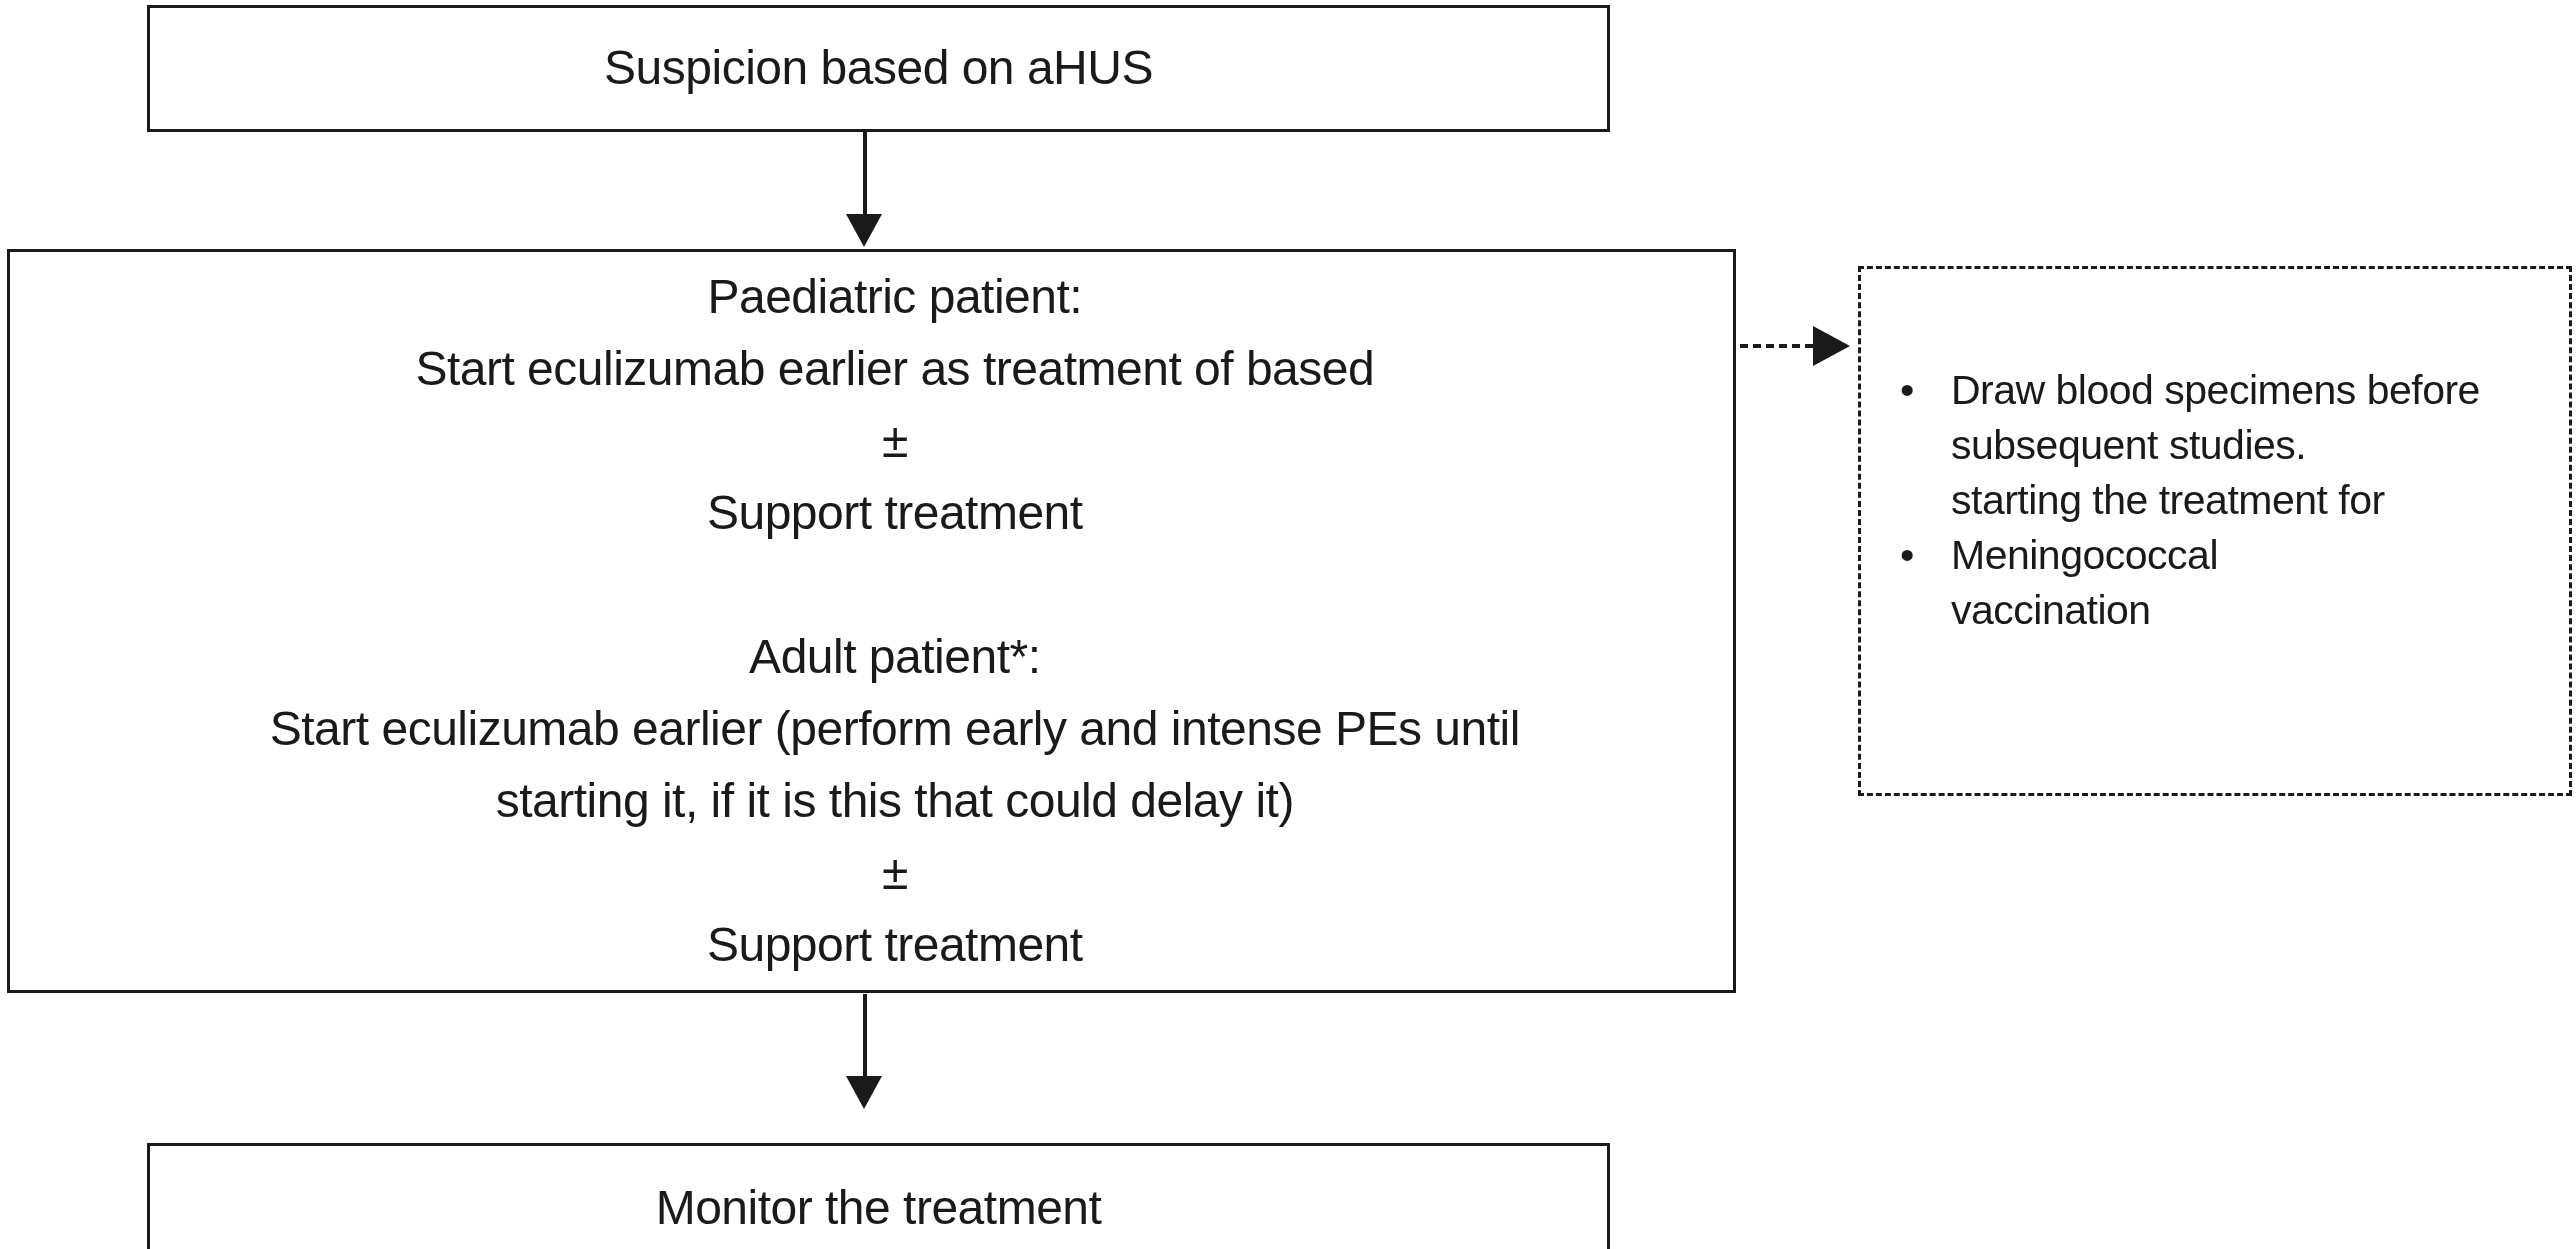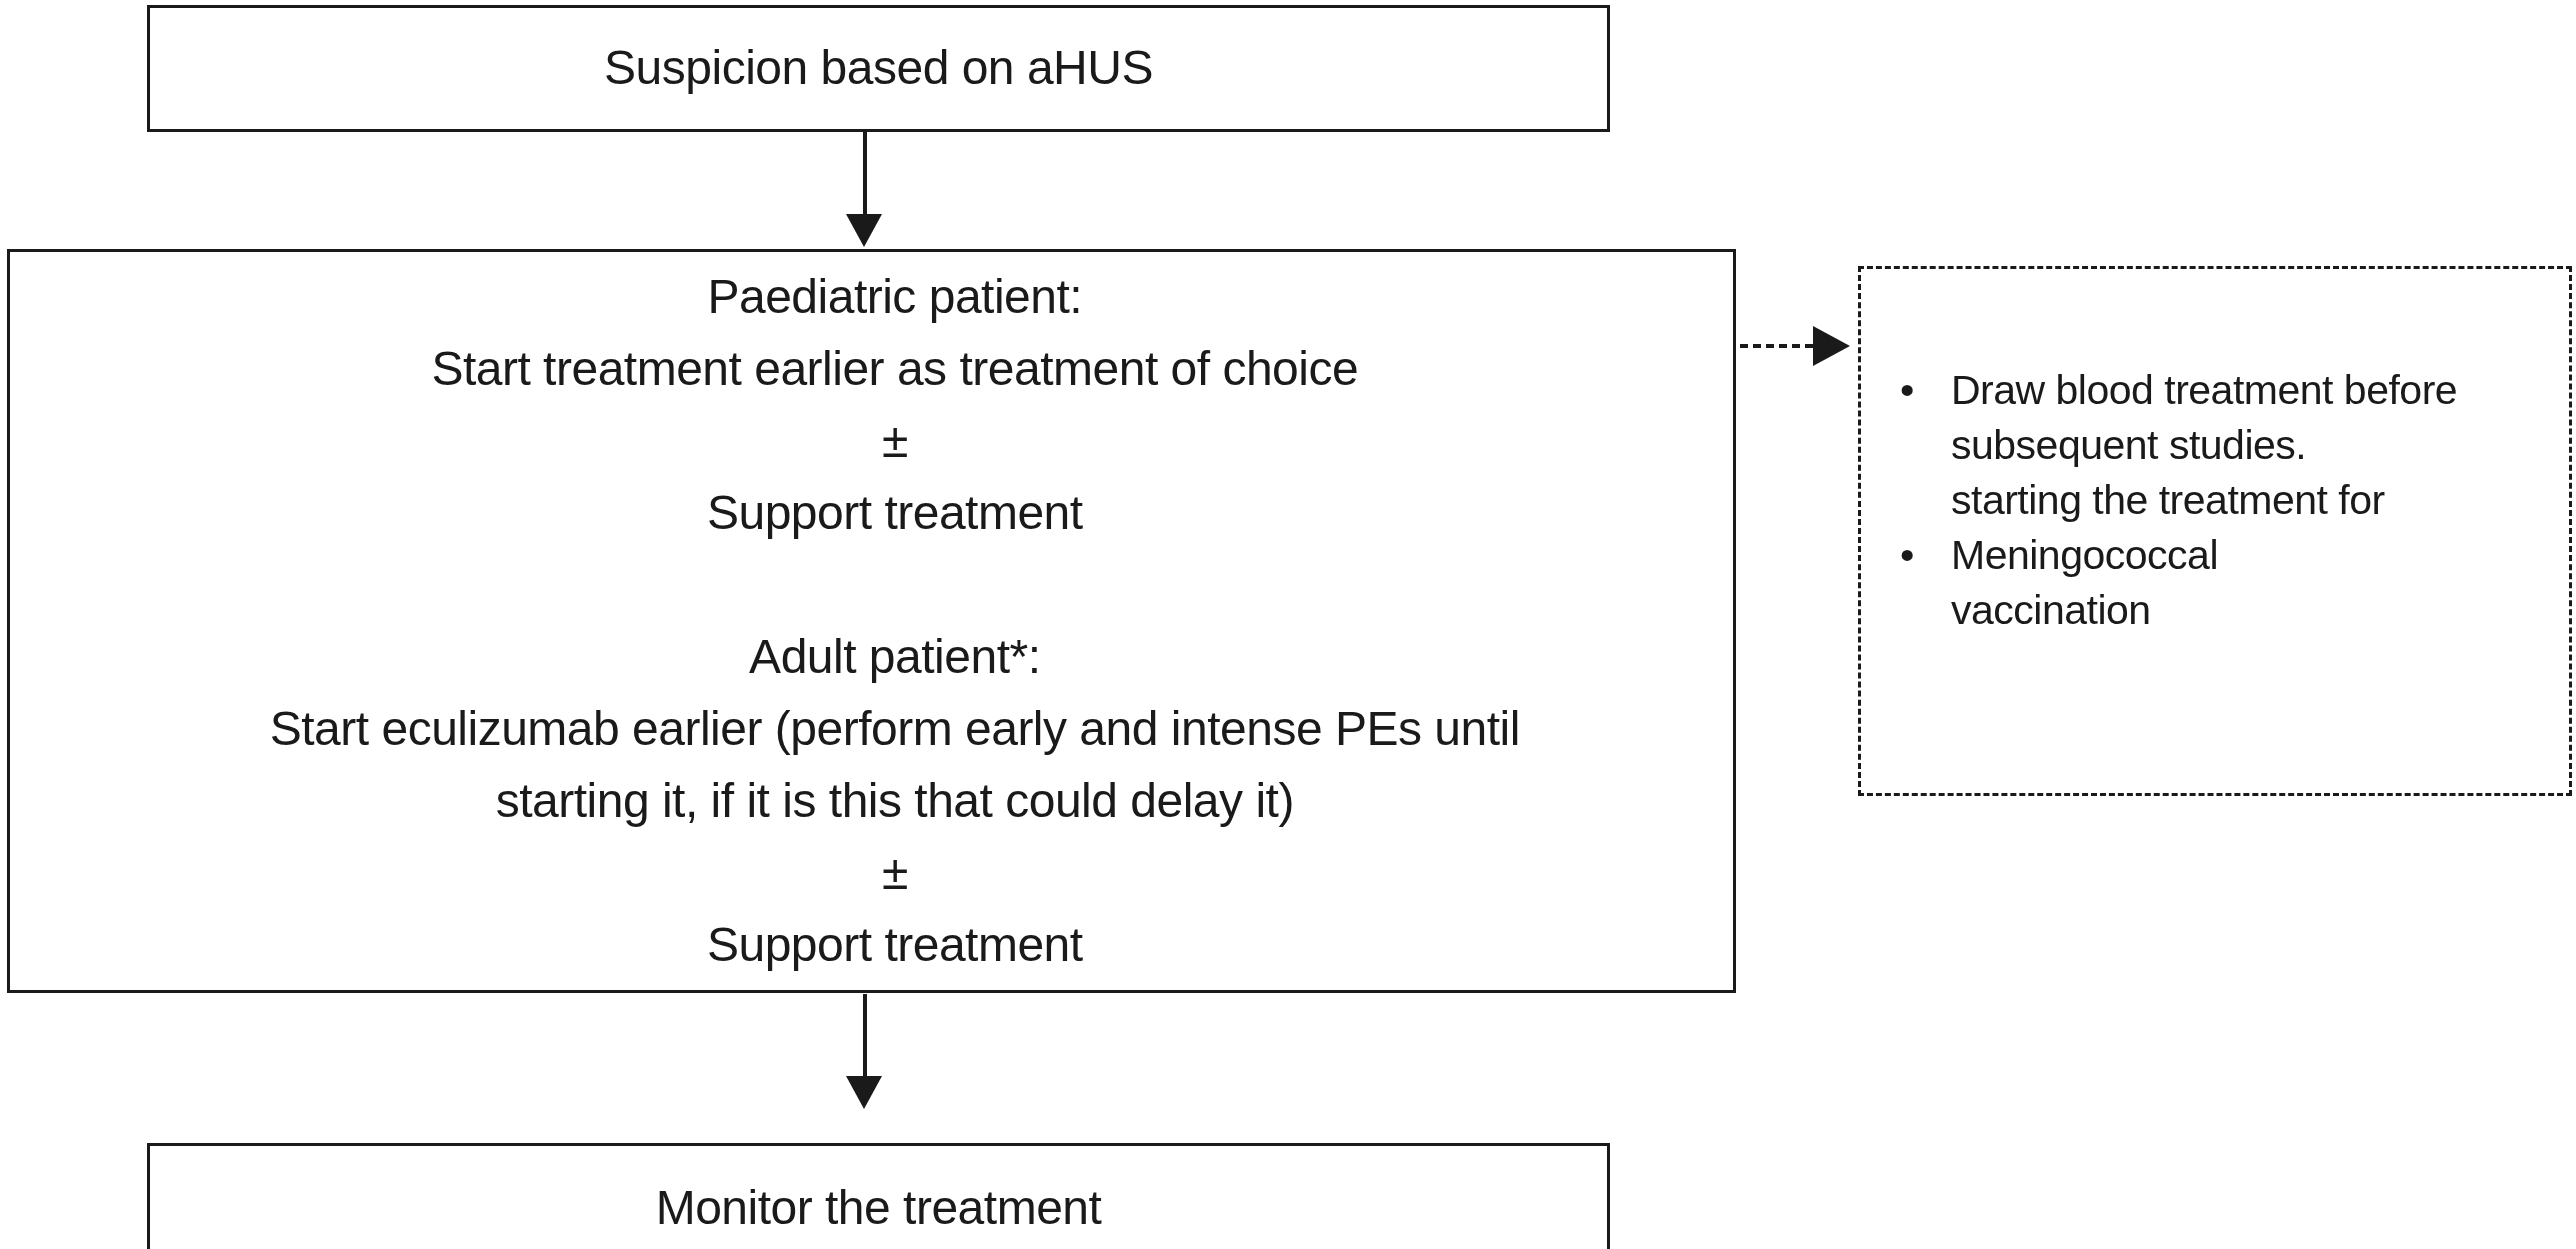--- a/index.html
+++ b/index.html
@@ -122,38 +122,38 @@
 
   <div id="suspicion-box" class="flow-box">
     <span class="box-title-text">Suspicion based on aHUS</span>
   </div>
 
   <div id="arrow1-line" class="v-arrow-line"></div>
   <div id="arrow1-head" class="v-arrow-head"></div>
 
   <div id="treatment-box" class="flow-box">
     <div class="treatment-line">Paediatric patient:</div>
-    <div class="treatment-line">Start treatment earlier as treatment of choice</div>
+    <div class="treatment-line">Start eculizumab earlier as treatment of based</div>
     <div class="treatment-line">±</div>
     <div class="treatment-line">Support treatment</div>
     <div class="treatment-line"></div>
     <div class="treatment-line">Adult patient*:</div>
     <div class="treatment-line">Start eculizumab earlier (perform early and intense PEs until</div>
     <div class="treatment-line">starting it, if it is this that could delay it)</div>
     <div class="treatment-line">±</div>
     <div class="treatment-line">Support treatment</div>
   </div>
 
   <div id="dashed-arrow-line" class="h-dashed-line"></div>
   <div id="dashed-arrow-head"></div>
 
   <div id="side-note-box">
     <div class="side-line">
       <span class="side-marker">•</span>
-      <span>Draw blood treatment before</span>
+      <span>Draw blood specimens before</span>
     </div>
     <div class="side-line">
       <span class="side-marker"></span>
       <span>subsequent studies.</span>
     </div>
     <div class="side-line">
       <span class="side-marker"></span>
       <span>starting the treatment for</span>
     </div>
     <div class="side-line">

